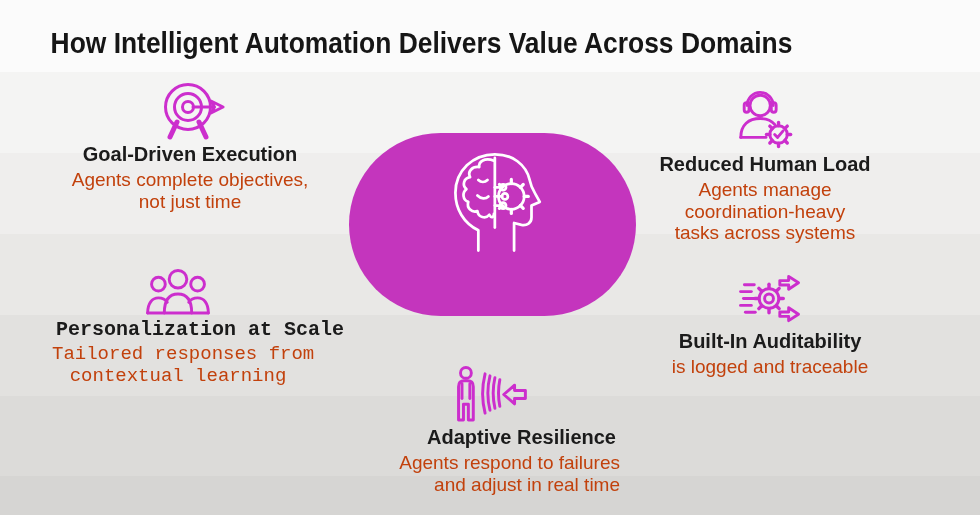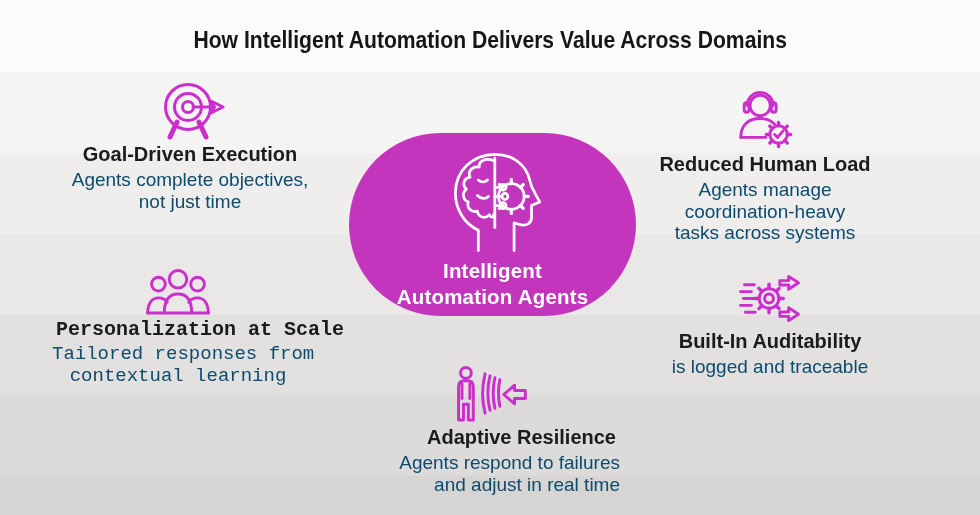--- a/index.html
+++ b/index.html
@@ -12,37 +12,37 @@
       #fbfbfb 0px,  #fbfbfb 72px,
       #f4f4f3 72px, #f4f4f3 153px,
       #efeeed 153px,#efeeed 234px,
       #e9e8e6 234px,#e9e8e6 315px,
       #e2e1df 315px,#e2e1df 396px,
       #dcdbd9 396px,#dcdbd9 476px,
       #d6d5d3 476px,#d6d5d3 515px);
   }
   .title {
     position:absolute; top:26px; left:0; width:100%;
-    text-align:center; font-size:24px; font-weight:700; color:#161616;
+    text-align:left; font-size:30px; font-weight:700; color:#161616;
     white-space:nowrap;
   }
   .title span { display:inline-block; transform:scaleX(0.88); transform-origin:center; }
 
   .pill {
     position:absolute; left:349px; top:133px; width:287px; height:183px;
     border-radius:92px; background:var(--center-bg,#c435bd);
     color:#fff; text-align:center;
   }
   .pill-icon { display:block; margin:13px auto 2px; }
   .pill-label { font-size:20.5px; font-weight:700; line-height:26px; letter-spacing:0.2px; }
 
   .item { position:absolute; text-align:center; color:var(--accent,#cc2ecd); }
   .item-icon { display:block; margin:0 auto 3px; }
   .item-title { font-size:20px; font-weight:700; color:#1b1b1b; margin:0 4px 3px; white-space:nowrap; }
-  .item-line { font-size:19px; color:#0c4a6e; line-height:21.5px; white-space:nowrap; }
+  .item-line { font-size:19px; color:#c2410c; line-height:21.5px; white-space:nowrap; }
 
   .item-goal     { left:60px;  top:82px;  width:260px; }
   .item-reduced  { left:635px; top:90px;  width:260px; }
   .item-personal { left:52px;  top:268px; width:252px;font-family:Liberation Mono, monospace; }
   .item-audit    { left:645px; top:270px; width:250px; }
   .item-adaptive { left:360px; top:366px; width:260px;text-align:right; }
 </style>
 </head>
 <body>
 
@@ -65,24 +65,20 @@
         <path d="M67 68 L70.1 64.9"></path>
         <path d="M67 42 L70.1 45.1"></path>
     </g>
     <circle cx="71" cy="45" r="3.2"></circle>
     <circle cx="73" cy="55" r="3.2"></circle>
     <circle cx="71" cy="65" r="3.2"></circle>
     <path d="M62 45 H67.8"></path>
       <path d="M62 55 H69.8"></path>
       <path d="M62 65 H67.8"></path>
   </svg>
-  <div class="pill-label">
-    <div>Intelligent</div>
-    <div>Automation Agents</div>
-  </div>
 </section>
 
 <section class="item item-goal">
   <svg class="item-icon" width="70" height="58" viewBox="0 0 70 58" stroke="currentColor" fill="none" stroke-width="3" stroke-linecap="round" stroke-linejoin="round">
     <path d="M22 40 L15 55" stroke-width="5"></path>
     <path d="M44 40 L51 55" stroke-width="5"></path>
     <circle cx="33" cy="25" r="22.5"></circle>
     <circle cx="33" cy="25" r="13.5"></circle>
     <circle cx="33" cy="25" r="5.5"></circle>
     <path d="M38 25 H57"></path>

